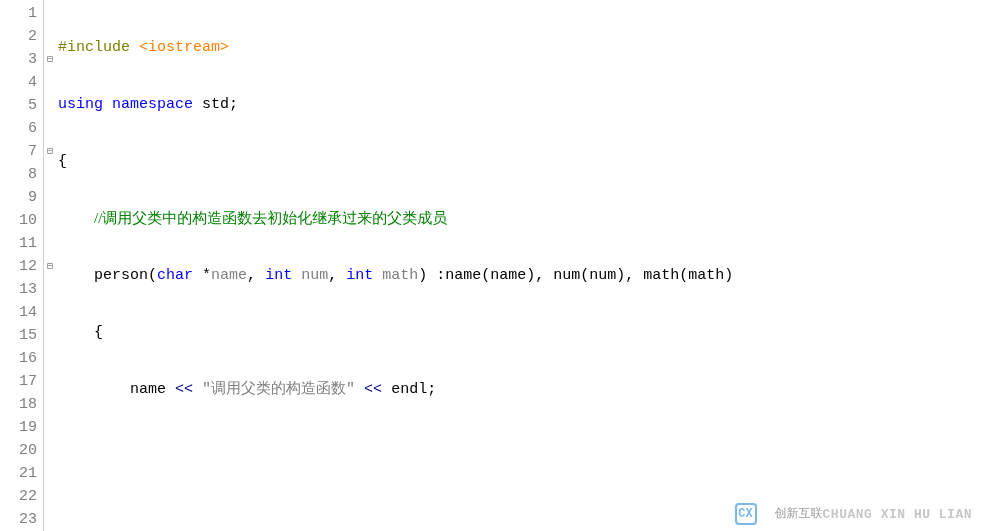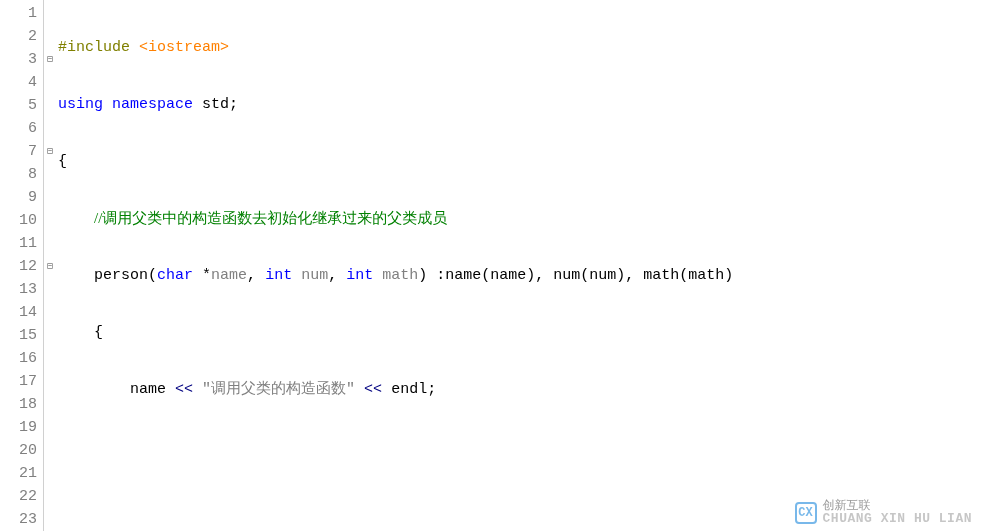--- a/index.html
+++ b/index.html
@@ -89,22 +89,23 @@
     display:flex;
     align-items:center;
     justify-content:center;
     color:#0a7fd9;
     font-weight:bold;
     font-size:12px;
     margin-left:7px;
   }
   .watermark .wt {
     display:flex;
-    flex-direction:column;
+    flex-direction:row;
     line-height:1;
+    margin-left:12px;
   }
   .watermark .wt .cn { font-size:12px; color:#444;}
   .watermark .wt .py { font-size:13px; color:#999; letter-spacing:0.5px;font-weight:bold;}
 </style>
 </head>
 <body>
 
 <div class="editor">
 
   <div class="gutter">

